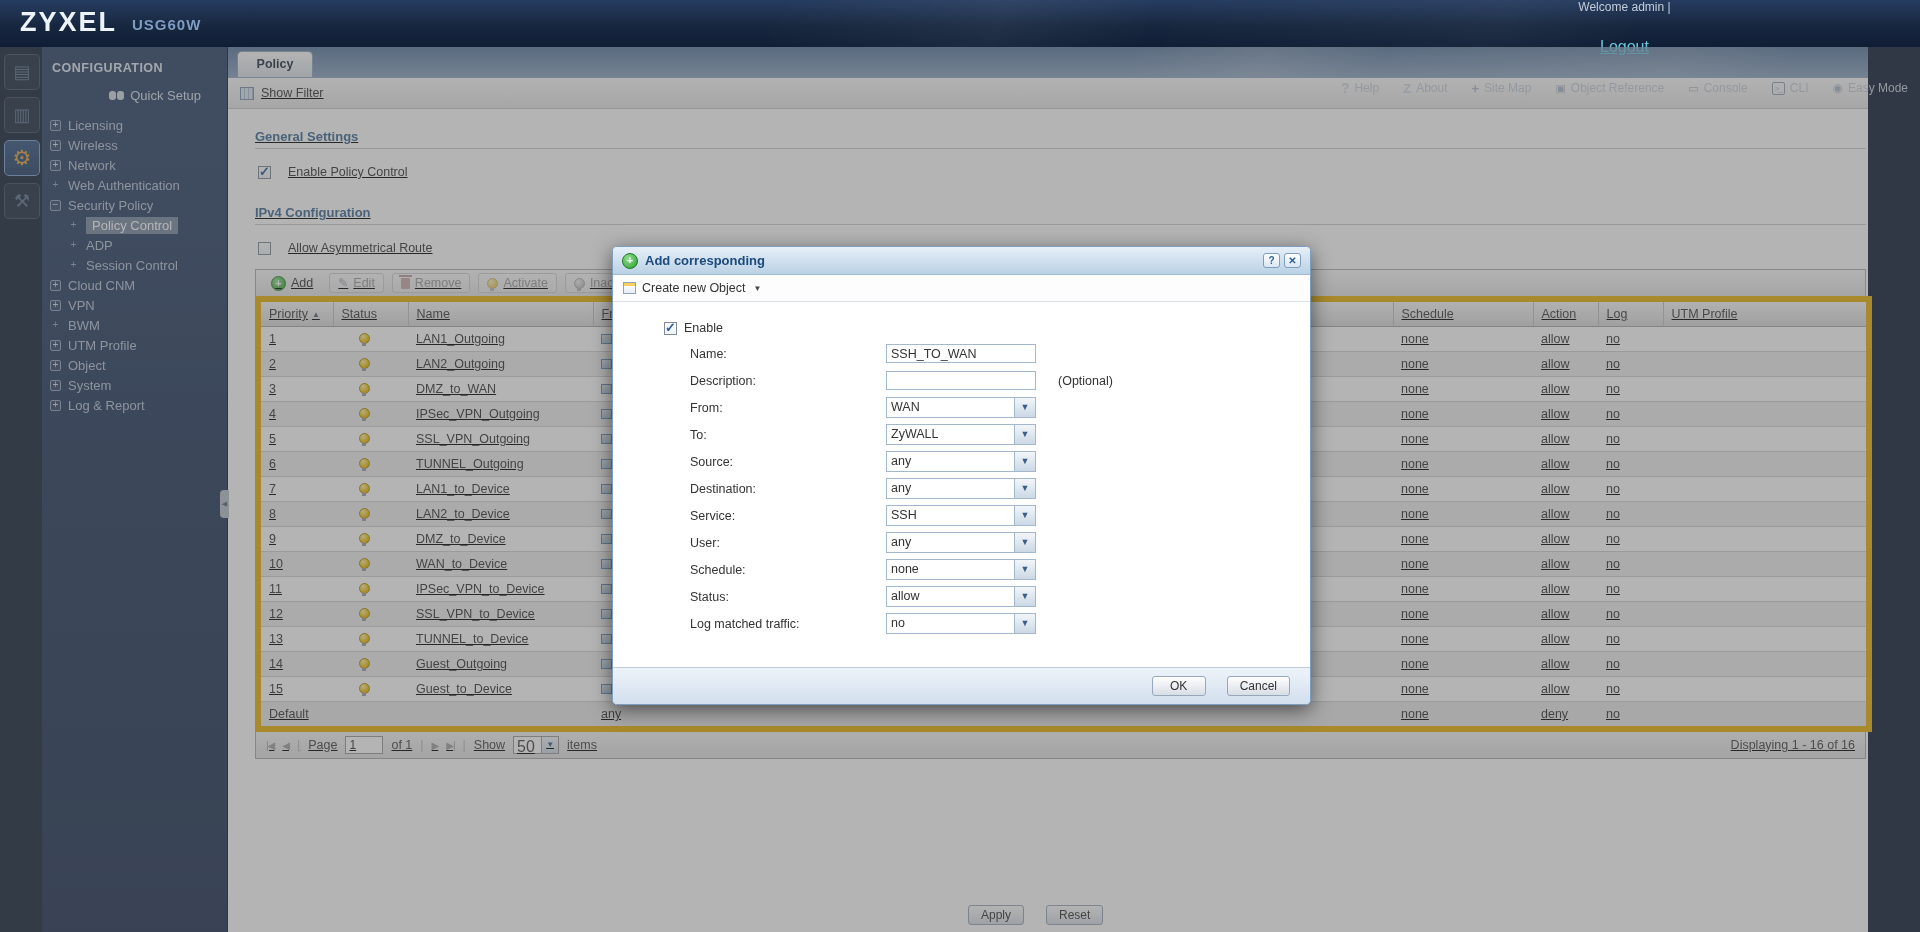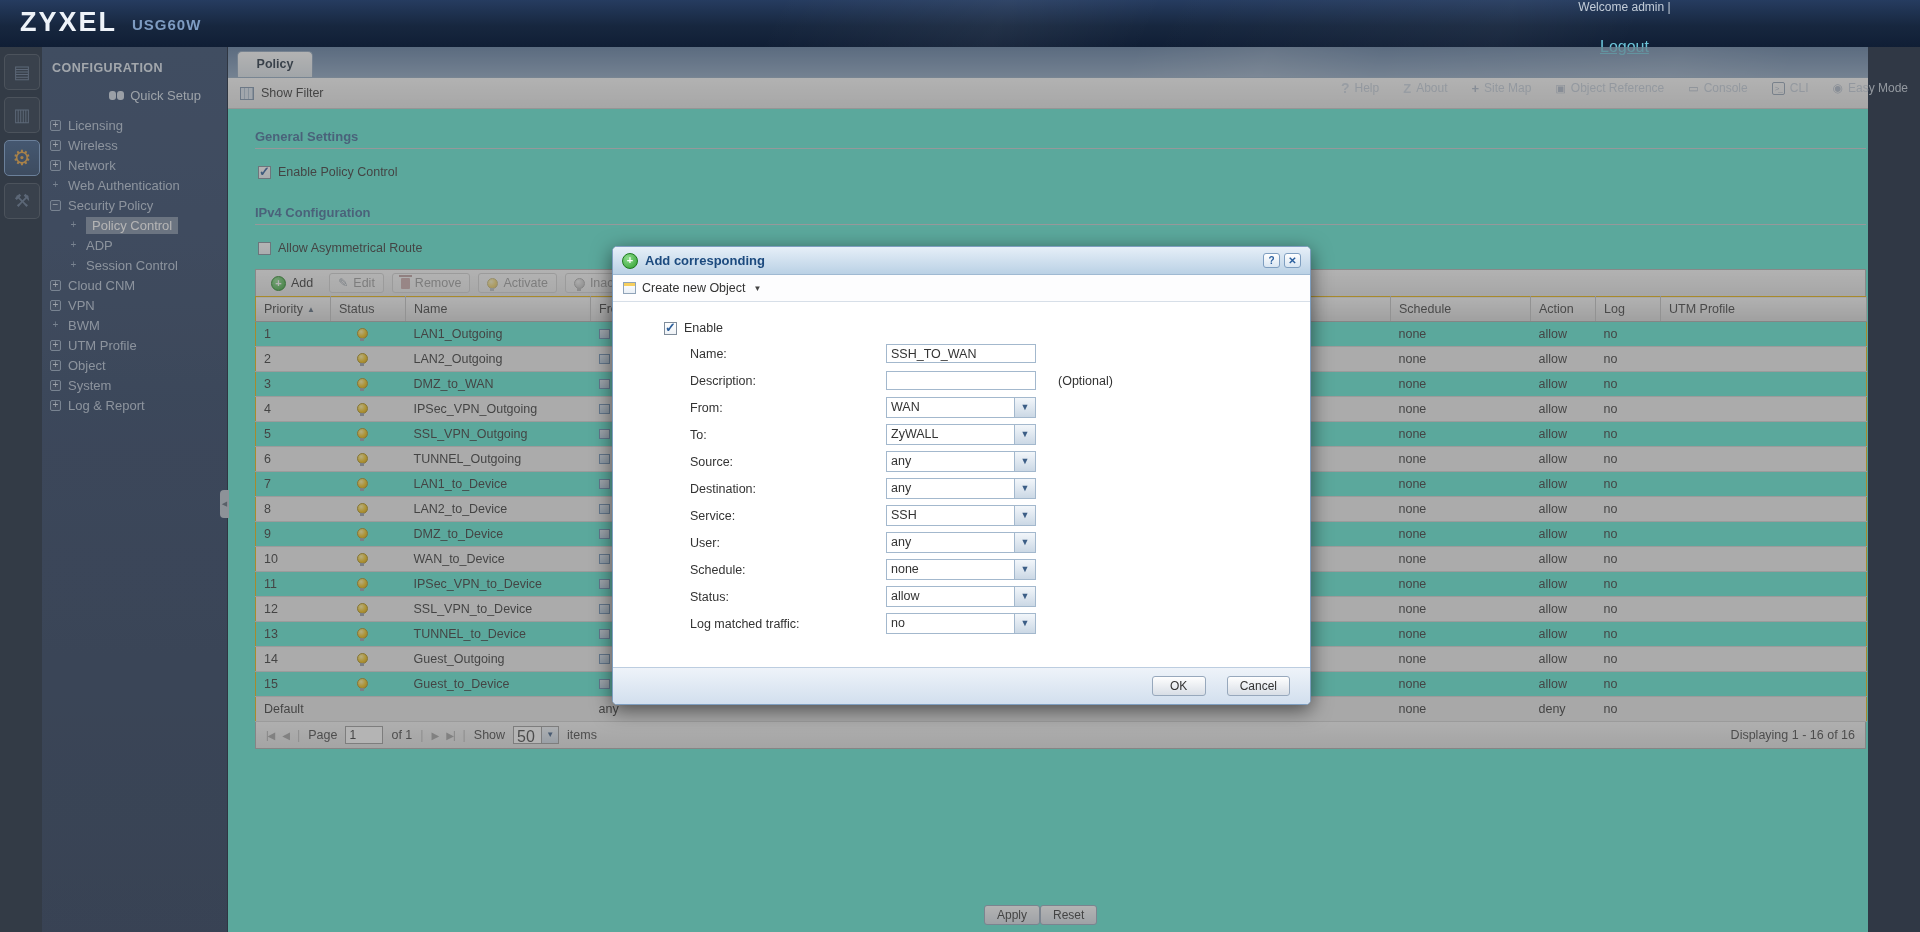--- a/index.html
+++ b/index.html
@@ -48,35 +48,35 @@
     background:rgba(255,255,255,.08);color:#d7e1ee;font-size:10px;line-height:8px;text-align:center;margin-right:7px;flex:none;}
   .leafm{width:11px;text-align:center;color:#93a5bd;font-size:10px;line-height:10px;margin-right:7px;flex:none;}
   .tree-row .lbl{white-space:nowrap;}
   .tree-row.sel .lbl{background:rgba(221,229,240,.45);color:#ffffff;padding:1px 6px;}
 
   
   .collapse-handle{position:absolute;left:220px;top:490px;width:9px;height:28px;background:#b9c2cc;
     border-radius:4px 0 0 4px;z-index:6;color:#5a6675;font-size:7px;line-height:28px;text-align:center;}
 
   
-  .content{position:absolute;left:228px;top:47px;width:1640px;bottom:0;background:#5eead4;z-index:5;}
+  .content{position:absolute;left:228px;top:47px;width:1640px;bottom:0;background:#ffffff;z-index:5;text-decoration:underline;}
   .tabstrip{height:30px;background:linear-gradient(180deg,#5d7ba0,#8aa3c0);position:relative;border-bottom:1px solid #93a9c2;}
   .tabstrip::after{content:"";position:absolute;inset:0;
     background:linear-gradient(115deg,transparent 55%,rgba(255,255,255,.13) 63%,transparent 70%,rgba(255,255,255,.10) 88%,transparent 95%);}
   .tab{position:absolute;left:9px;bottom:0;width:74px;height:25px;z-index:2;
     background:linear-gradient(180deg,#fdfdfd,#dde4ea);border:1px solid #8fa5bd;border-bottom:none;
     border-radius:5px 5px 0 0;text-align:center;line-height:24px;font-size:12.5px;color:#1e2c3c;font-weight:bold;}
   .filterbar{height:30px;background:linear-gradient(180deg,#fbfbfb,#e7e7e7);border-bottom:1px solid #c6c6c6;
     display:flex;align-items:center;gap:7px;padding-left:12px;font-size:12.5px;color:#333;}
   .sficon{width:12px;height:11px;border:1px solid #7d93ab;
     background:repeating-linear-gradient(90deg,#dce6f0 0 3px,#aebfd2 3px 4px);}
   .pane{padding:20px 0 0 27px;}
   .sec-title{font-size:13px;font-weight:bold;color:#3e6b96;margin:0 0 4px 0;}
   .rule{height:1px;background:#c9ccd0;width:1611px;margin-bottom:14px;}
-  .cbrow{display:flex;align-items:center;gap:7px;margin-left:3px;font-size:12.5px;color:#333;height:18px;}
+  .cbrow{display:flex;align-items:center;gap:17px;margin-left:3px;font-size:12.5px;color:#333;height:18px;}
   .cb{width:13px;height:13px;box-sizing:border-box;border:1px solid #7f8c9a;
     background:linear-gradient(#ffffff,#eef2f6);position:relative;display:inline-block;flex:none;}
   .cb.checked::after{content:"✓";position:absolute;left:0px;top:-3px;font-size:13px;font-weight:bold;color:#2c5f9b;}
   .mt{margin-top:24px;}
 
   
   .tbar{margin-top:12px;width:1611px;height:27px;box-sizing:border-box;border:1px solid #b0b0b0;border-bottom:none;
     background:linear-gradient(180deg,#fbfbfb,#e6e6e6);display:flex;align-items:center;gap:8px;padding:0 7px;}
   .tbtn{display:flex;align-items:center;gap:5px;padding:2px 8px;font-size:12.5px;border-radius:3px;}
   .tbtn.enabled{color:#333;}
@@ -87,21 +87,21 @@
   .iedit{color:#9aa3ad;font-size:12px;}
   .itrash{width:9px;height:11px;background:#c49a9a;border-radius:1px;position:relative;opacity:.8;flex:none;}
   .itrash::before{content:"";position:absolute;left:-2px;top:-3px;width:13px;height:2px;background:#b08a8a;}
   .bulb{display:inline-block;width:9px;height:9px;border-radius:50%;flex:none;
     background:radial-gradient(circle at 35% 30%,#fff3a0,#f3c318 55%,#cf9a00);
     border:1px solid #a98f1f;position:relative;vertical-align:-1px;}
   .bulb::after{content:"";position:absolute;left:2px;top:9px;width:4px;height:3px;background:#9aa0a8;}
   .bulb.dim{opacity:.6;} .bulb.gray{filter:grayscale(1);opacity:.7;}
 
   
-  .grid{border-collapse:collapse;table-layout:fixed;width:1611px;font-size:12.5px;color:#333;border:1px solid #eab308;padding-left:30px;}
+  .grid{border-collapse:collapse;table-layout:fixed;width:1611px;font-size:12.5px;color:#333;border:6px solid #eab308;padding-left:30px;}
   .grid th{height:24px;background:linear-gradient(180deg,#fafafa,#dadada);border-right:1px solid #c2c2c2;
     border-bottom:1px solid #a9a9a9;text-align:left;padding:0 0 0 8px;font-weight:normal;color:#3c3c3c;white-space:nowrap;overflow:hidden;}
   .grid td{height:24px;border-bottom:1px solid #d2d2d2;padding:0 0 0 8px;white-space:nowrap;overflow:hidden;}
   .grid tr:nth-child(even) td{background:#efefef;}
   .grid tr.default-row td{background:#e9e9e9;}
   .sortcaret{font-size:8px;color:#5a6b7d;margin-left:4px;vertical-align:1px;}
   .td-status{padding-left:26px !important;}
   .ifc{width:9px;height:8px;border:1px solid #6a8fb5;display:inline-block;margin-right:4px;
     background:linear-gradient(#dfe9f3,#b9cfe4);vertical-align:-1px;}
   .flink{color:#3f74ae;border-bottom:1px dotted #7a9cc0;padding-bottom:1px;}
@@ -114,21 +114,21 @@
   .pgsep{color:#bbbbbb;}
   .pginput{width:30px;height:16px;border:1px solid #9b9b9b;background:#fff;font-size:12px;text-align:left;
     padding:0 3px;color:#333;font-family:"Liberation Sans",sans-serif;}
   .pgselect{display:flex;width:46px;height:18px;border:1px solid #9b9b9b;background:#fff;box-sizing:border-box;}
   .pgsel-val{flex:1;font-size:16px;padding:1px 3px;}
   .pgsel-btn{width:16px;background:linear-gradient(#f2f6fa,#cfdae6);border-left:1px solid #9b9b9b;
     color:#3c5e86;font-size:8px;text-align:center;line-height:16px;}
   .displaying{margin-left:auto;color:#444;padding-left:12px;}
 
   
-  .bottom-actions{position:absolute;left:756px;top:858px;display:flex;}
+  .bottom-actions{position:absolute;left:740px;top:858px;display:flex;gap:22px;}
   .btn{min-width:54px;height:20px;box-sizing:border-box;border:1px solid #97a8bc;border-radius:3px;
     background:linear-gradient(#fefefe,#d8dee6);font-size:12px;color:#333;text-align:center;
     line-height:18px;padding:0 12px;font-family:"Liberation Sans",sans-serif;}
 
   
   .mask{position:absolute;left:0;top:47px;right:0;bottom:0;background:rgba(88,88,88,.45);z-index:20;}
 
   
   .dialog{position:absolute;left:612px;top:246px;width:697px;height:457px;background:#ffffff;
     border:1px solid #7e9ec0;border-radius:5px;box-shadow:0 5px 20px rgba(0,0,0,.55);z-index:30;overflow:hidden;}

